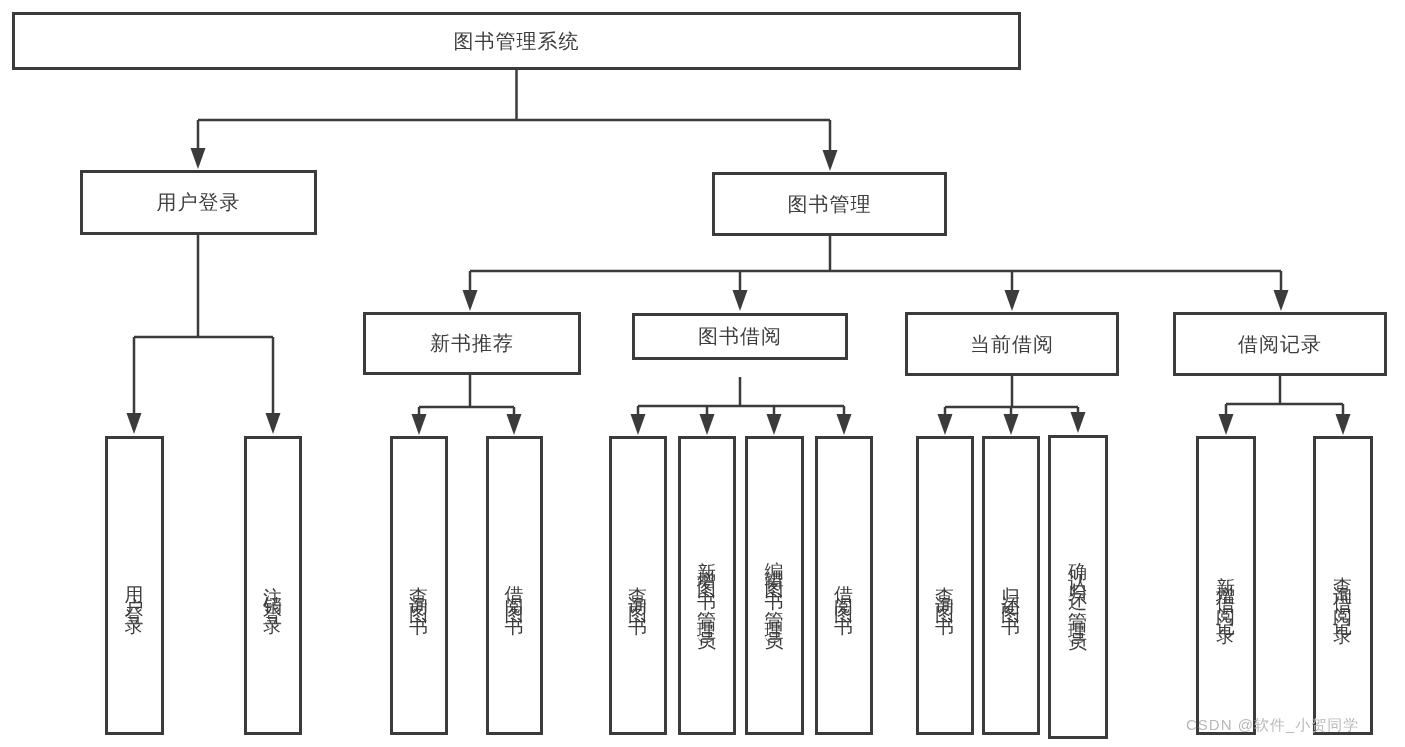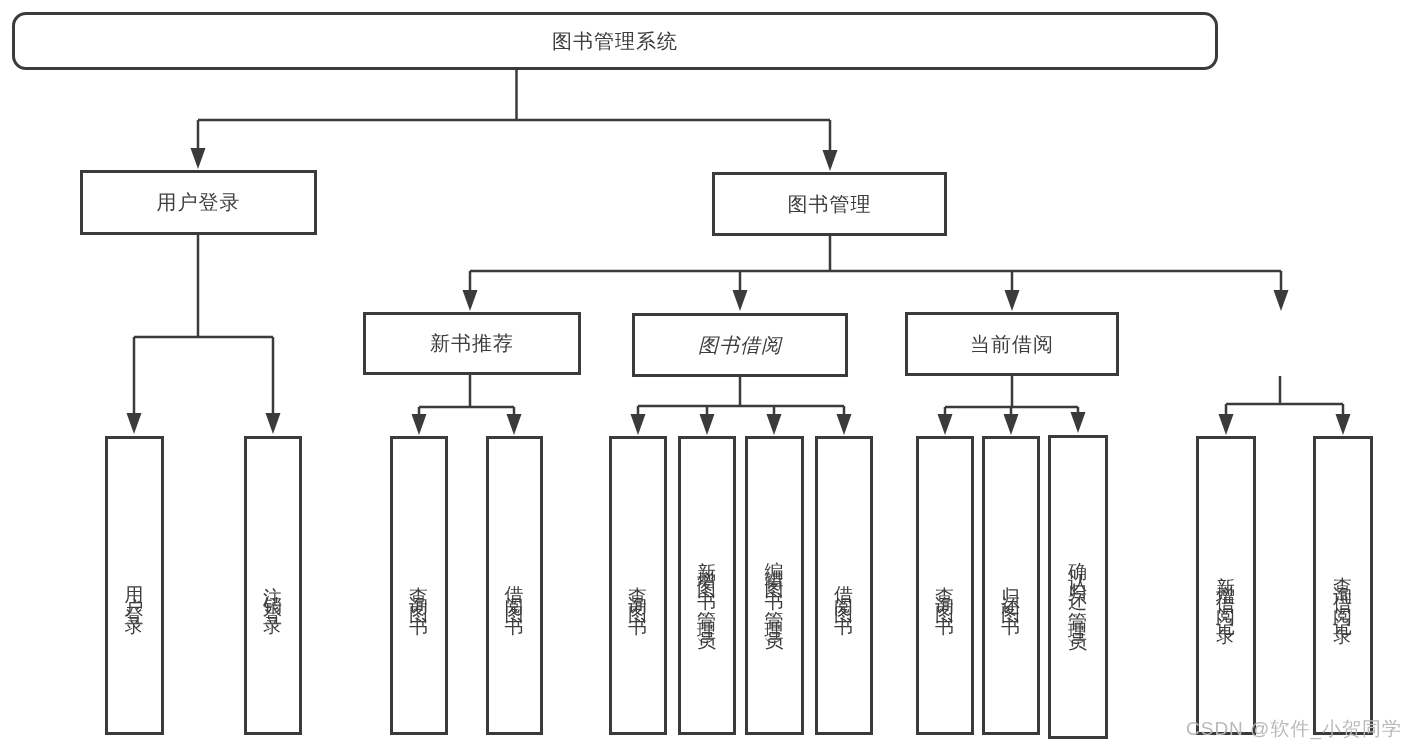--- a/index.html
+++ b/index.html
@@ -58,21 +58,21 @@
     text-orientation: mixed;
     letter-spacing: 10px;
     margin-bottom: -10px;
     line-height: 1;
     white-space: nowrap;
   }
   .watermark {
     position: absolute;
     left: 1186px;
     top: 716px;
-    font-size: 19px;
+    font-size: 15px;
     color: var(--watermark);
     letter-spacing: 1px;
     white-space: nowrap;
     z-index: 5;
   }
 </style>
 </head>
 <body>
 
 <div class="stage">
@@ -146,40 +146,43 @@
     <g>
       <path d="M1280 376 V404"></path>
       <path d="M1226 404 H1343"></path>
       <path d="M1226 404 V415"></path>
         <polygon points="1218.5,414 1233.5,414 1226,435"></polygon>
       <path d="M1343 404 V415"></path>
         <polygon points="1335.5,414 1350.5,414 1343,435"></polygon>
     </g>
   </svg>
 
-  <div class="node" style="left:12px; top:12px; width:1206px; height:58px;border-radius:14px;">
+  <div class="node" style="left:12px; top:12px; width:1009px; height:58px;">
     <span>图书管理系统</span>
   </div>
 
   <div class="node" style="left:80px; top:170px; width:237px; height:65px;">
     <span>用户登录</span>
   </div>
   <div class="node" style="left:363px; top:312px; width:218px; height:63px;">
     <span>新书推荐</span>
   </div>
 
   <div class="node" style="left:712px; top:172px; width:235px; height:64px;">
     <span>图书管理</span>
   </div>
-  <div class="node" style="left:632px; top:313px; width:216px; height:64px;font-style:italic;">
+  <div class="node" style="left:632px; top:313px; width:216px; height:47px;">
     <span>图书借阅</span>
   </div>
   <div class="node" style="left:905px; top:312px; width:214px; height:64px;justify-content:center;">
     <span>当前借阅</span>
   </div>
+  <div class="node" style="left:1173px; top:312px; width:214px; height:64px;">
+    <span>借阅记录</span>
+  </div>
 
   <div class="node leaf" style="left:105px; top:436px; width:59px; height:299px;">
     <span class="vtext">用户登录</span>
   </div>
   <div class="node leaf" style="left:244px; top:436px; width:58px; height:299px;">
     <span class="vtext">注销登录</span>
   </div>
 
   <div class="node leaf" style="left:390px; top:436px; width:58px; height:299px;">
     <span class="vtext">查询图书</span>

